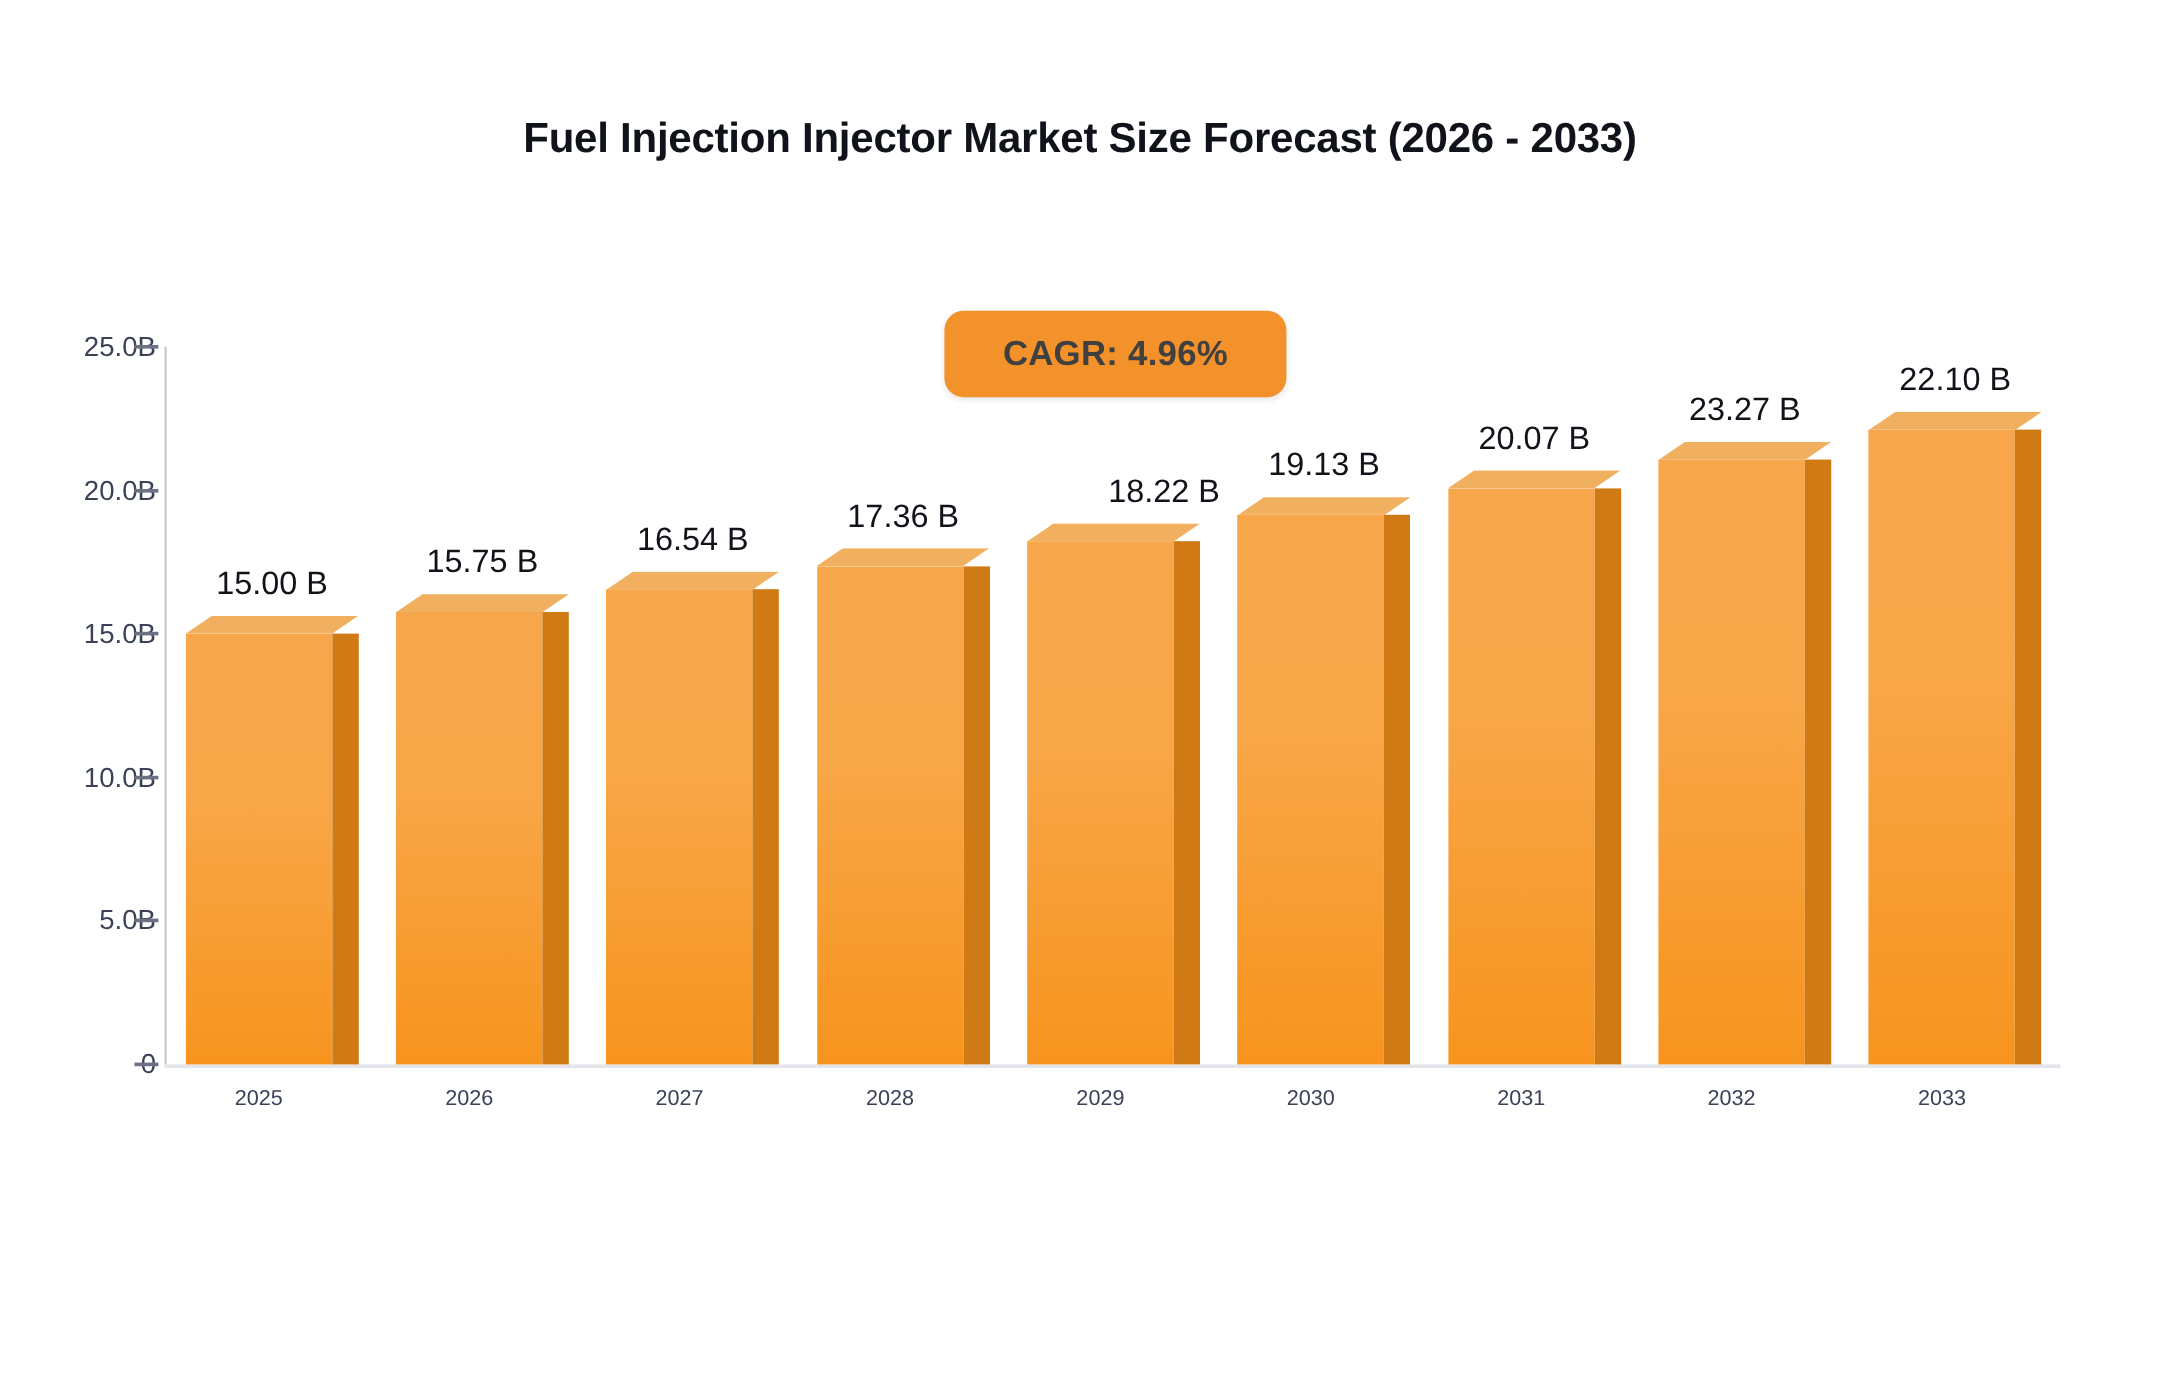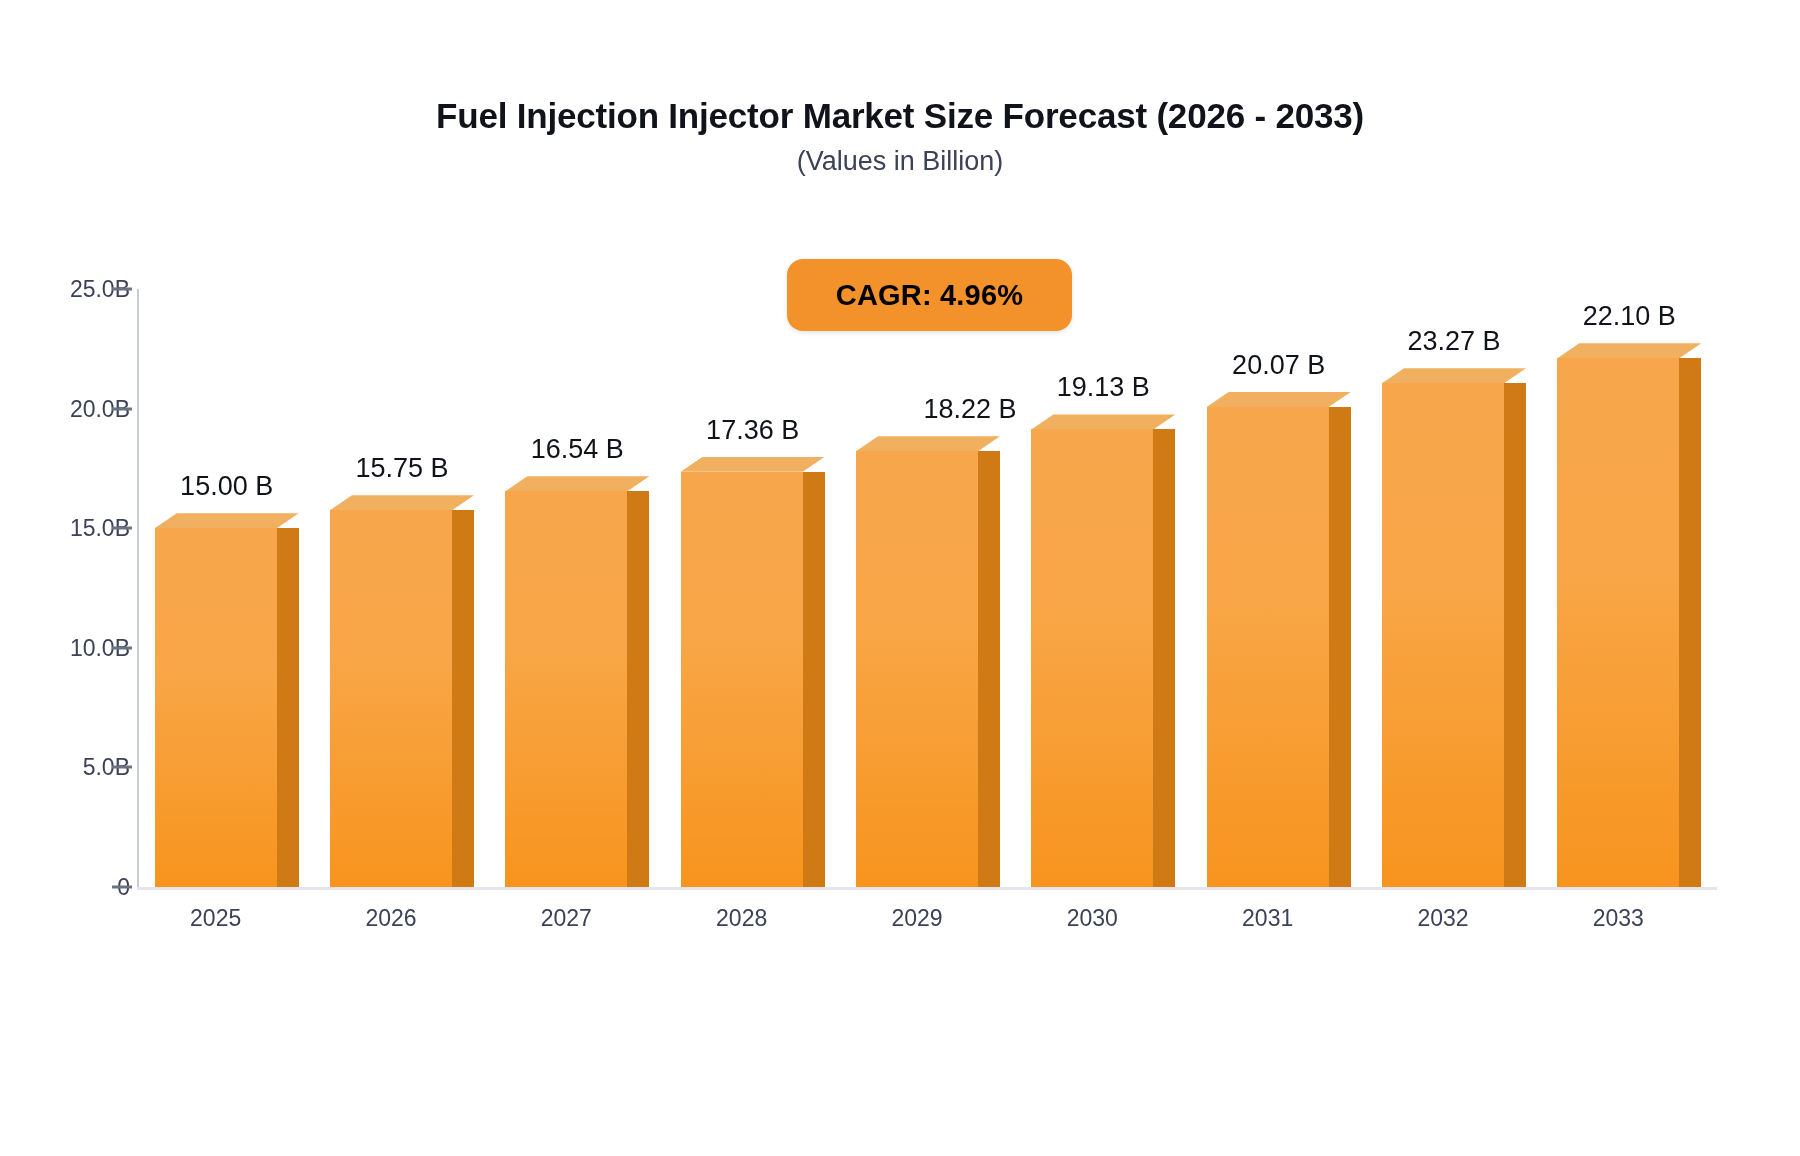--- a/index.html
+++ b/index.html
@@ -56,21 +56,21 @@
     width: 285px;
     height: 72px;
     background: #F3922B;
     border-radius: 16px;
     display: flex;
     align-items: center;
     justify-content: center;
     box-shadow: 0 2px 5px rgba(0,0,0,0.10);
   }
   .cagr-badge span {
-    color: #000000;
+    color: #404040;
     font-size: 29px;
     font-weight: bold;
     letter-spacing: 0.2px;
     white-space: nowrap;
   }
 
   
   
   #plot {
     position: absolute;
@@ -112,21 +112,21 @@
     left: 112px;
     width: 20px;
     height: 3px;
     background: #6b7283;
     transform: translateY(-50%);
   }
 
   .xtick {
     position: absolute;
     top: 905px;
-    font-size: 23px;
+    font-size: 18px;
     color: #3b4257;
     text-align: center;
     white-space: nowrap;
     transform: translateX(-50%);
   }
 
   
   .bar-group {
     position: absolute;
   }
@@ -168,21 +168,20 @@
     width: 190px;
     height: 75px;
   }
 </style>
 </head>
 <body>
 
 <div id="figure">
 
   <div class="title">Fuel Injection Injector Market Size Forecast (2026 - 2033)</div>
-  <div class="subtitle">(Values in Billion)</div>
 
   <div class="cagr-badge">
     <span>CAGR: 4.96%</span>
   </div>
 
   <div id="plot">
     <div class="y-axis-line"></div>
     <div class="x-axis-line"></div>
 
   <div class="ytick" style="top: 887px;">0</div>

